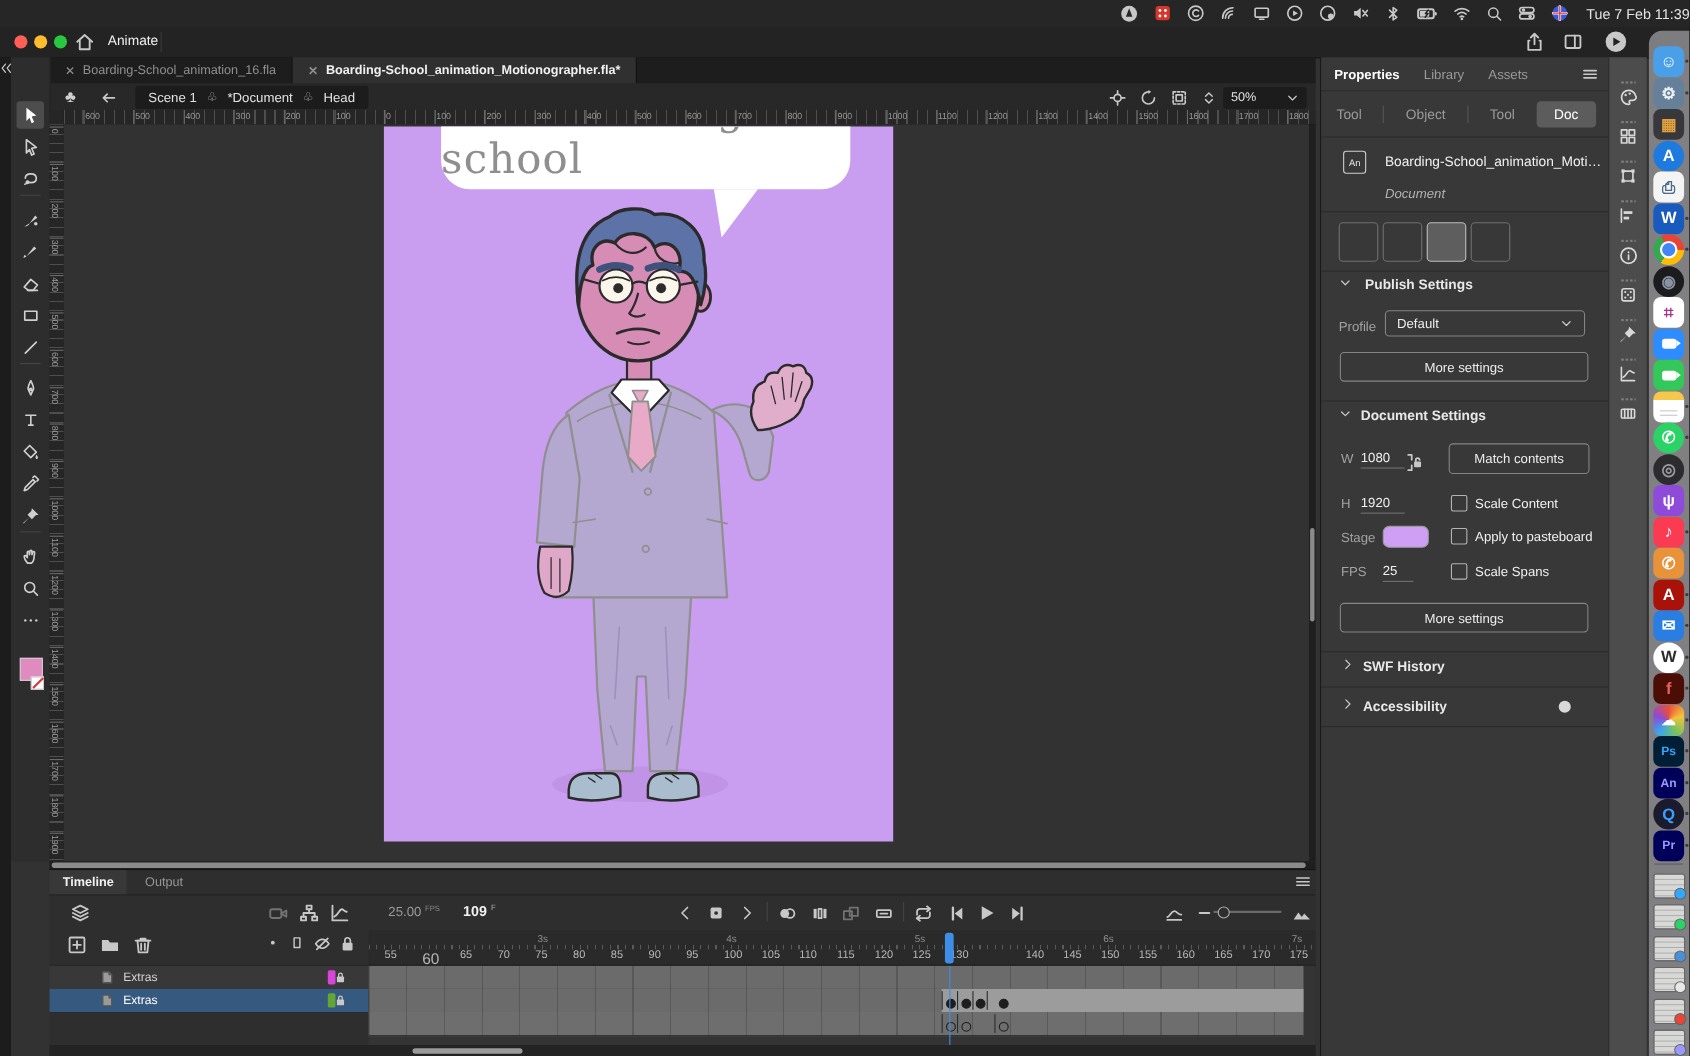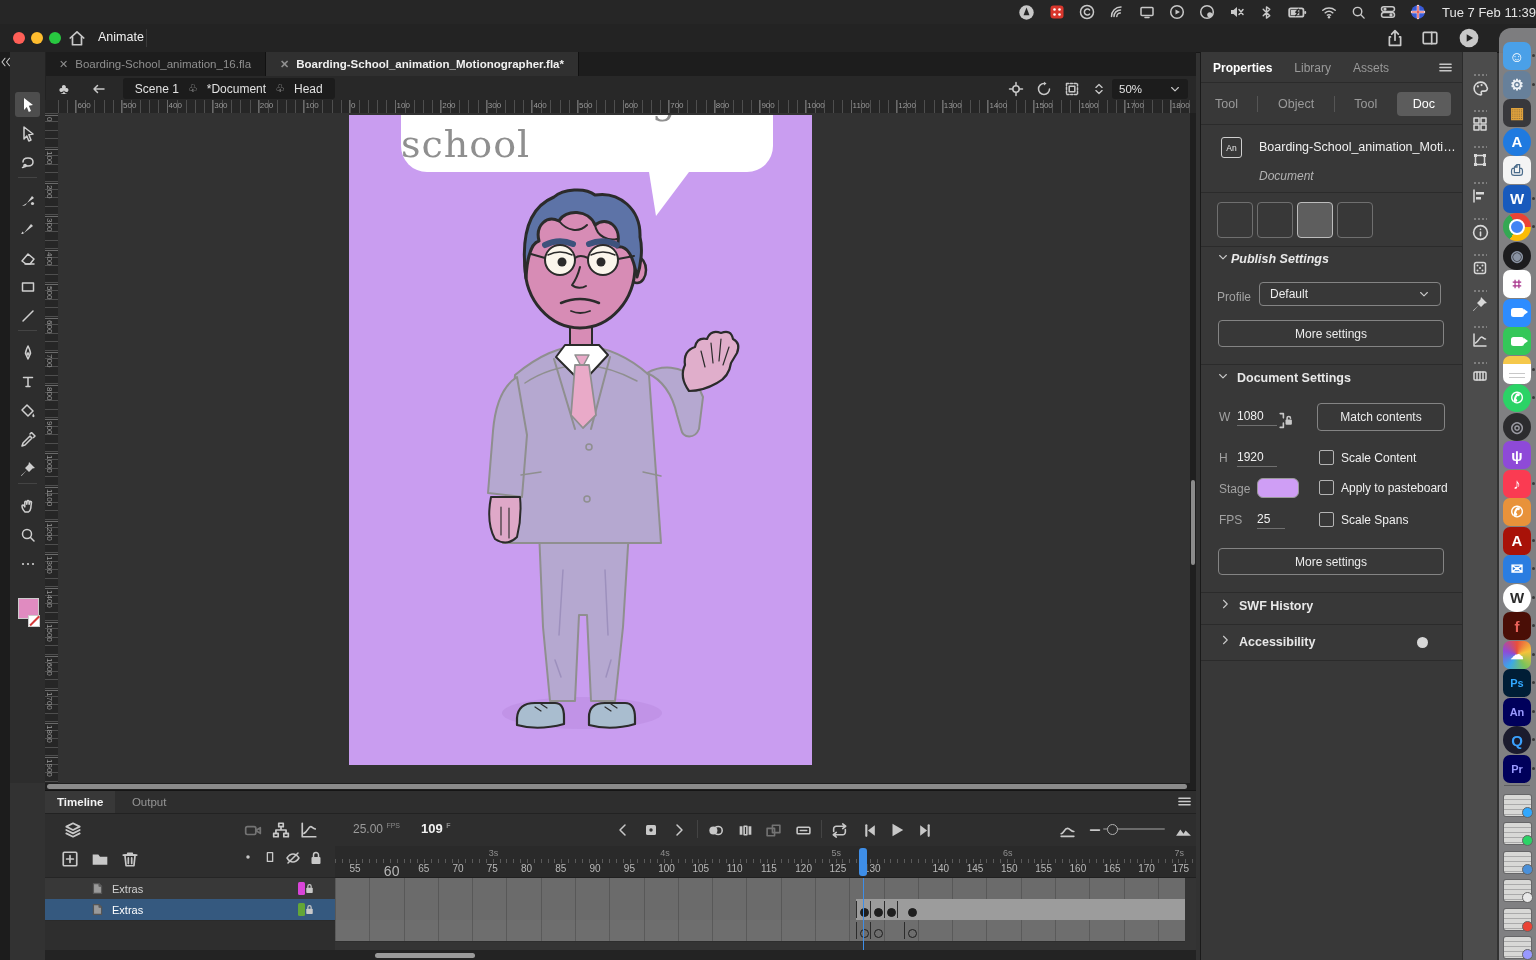--- a/index.html
+++ b/index.html
@@ -849,21 +849,21 @@
     <span class="qbtn" style="left:56px;top:150px;"></span>
     <span class="qbtn on" style="left:96px;top:150px;"></span>
     <span class="qbtn" style="left:136px;top:150px;"></span>
     <div class="sep-line" style="top:194px;"></div>
 
     <span class="ico abs" style="left:16px;top:199px;">
         <svg width="12" height="12" viewBox="0 0 16 16" fill="none" stroke="currentColor" stroke-width="1.5">
           <path d="M3.5 6l4.5 4.5L12.5 6"></path>
         </svg>
       </span>
-    <span class="abs sect-title" style="left:30px;top:200px;font-style:italic;">Publish Settings</span>
+    <span class="abs sect-title" style="left:40px;top:200px;">Publish Settings</span>
     <span class="abs plabel" style="left:16px;top:238px;">Profile</span>
     <div class="abs obtn" style="left:58px;top:230px;width:182px;height:24px;justify-content:space-between;padding:0 10px;box-sizing:border-box;">
       <span>Default</span>
         <span class="ico">
           <svg width="12" height="12" viewBox="0 0 16 16" fill="none" stroke="currentColor" stroke-width="1.5">
             <path d="M3.5 6l4.5 4.5L12.5 6"></path>
           </svg>
         </span>
     </div>
     <div class="abs obtn" style="left:17px;top:268px;width:224px;height:25px;">More settings</div>

